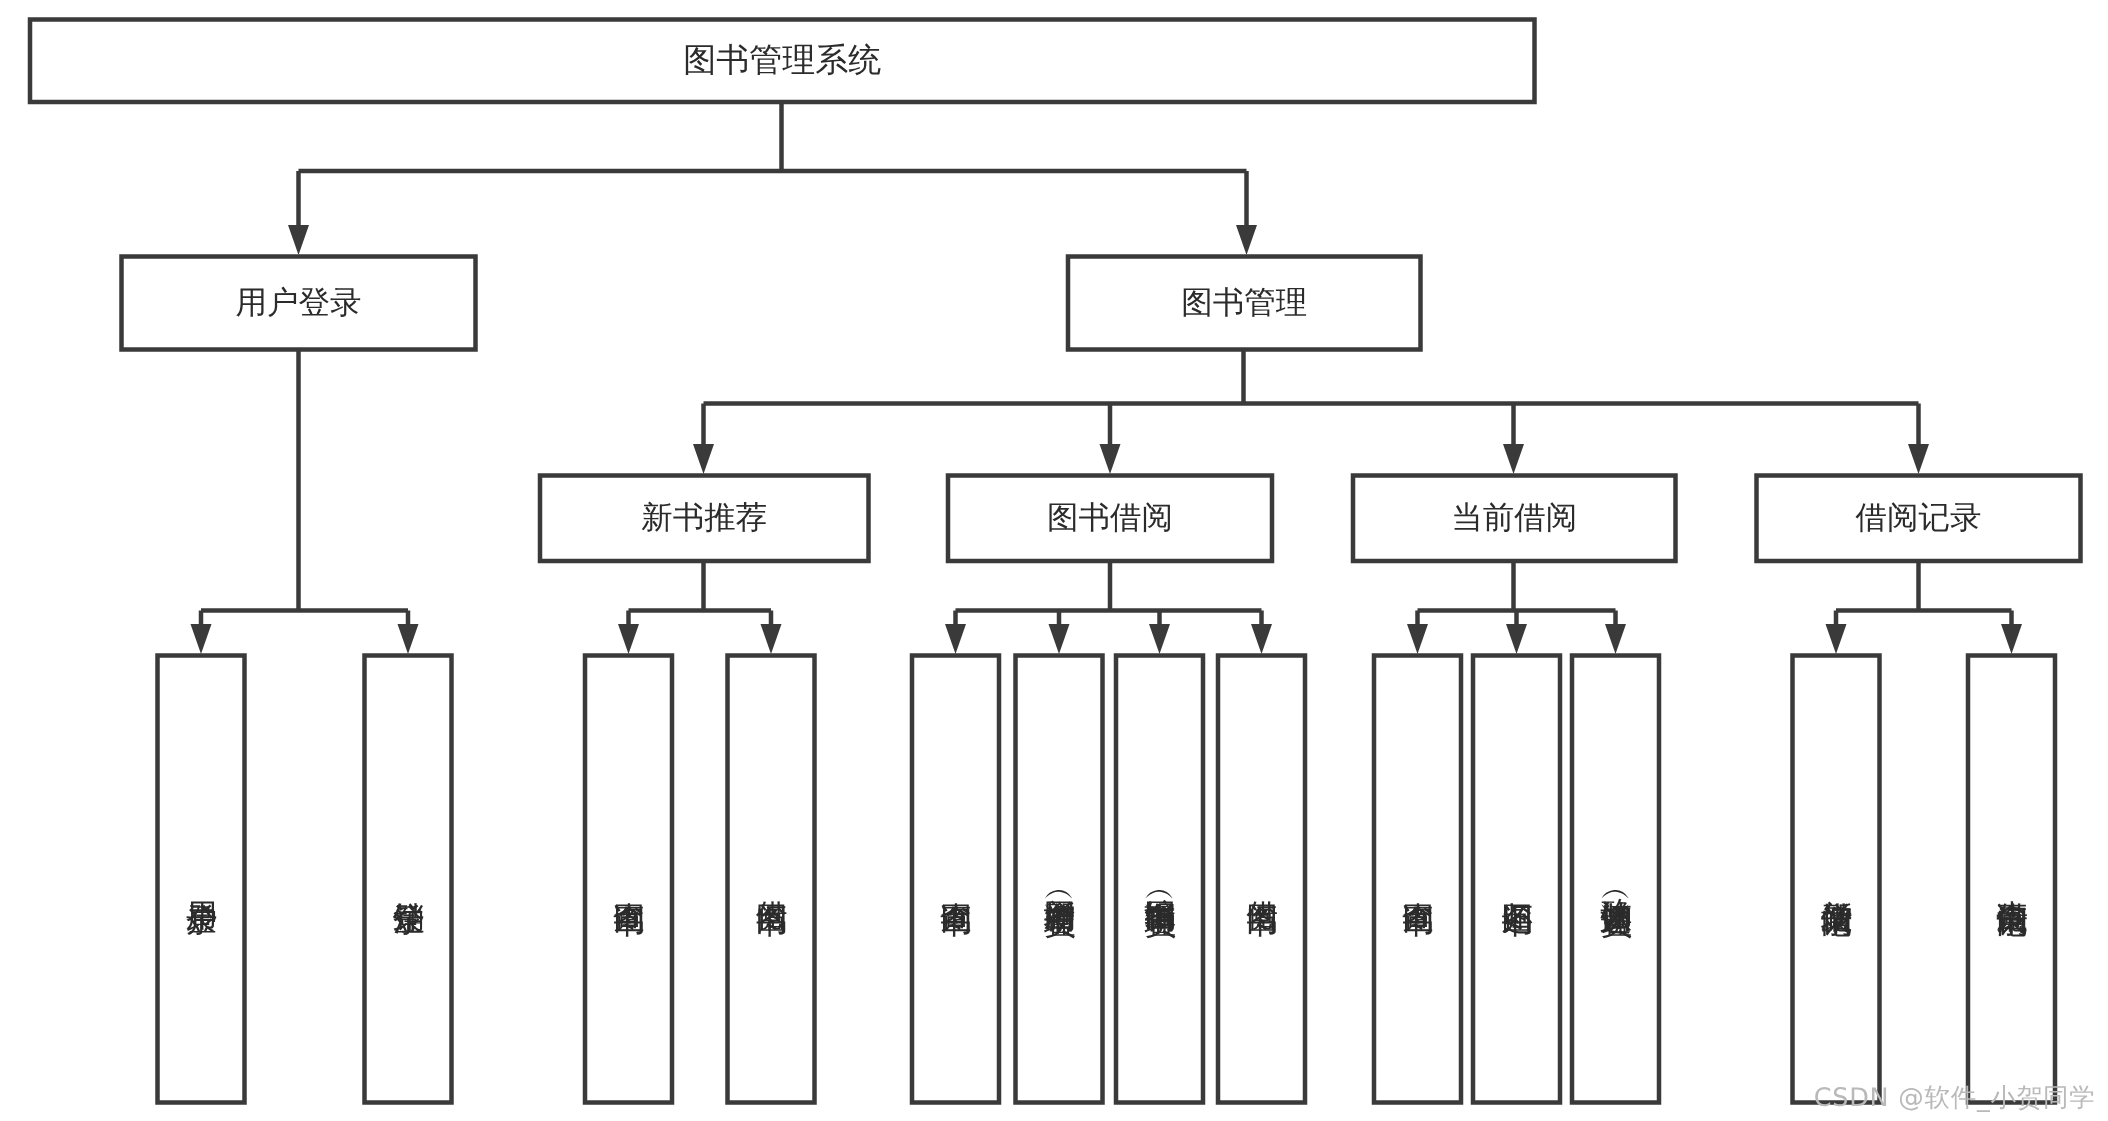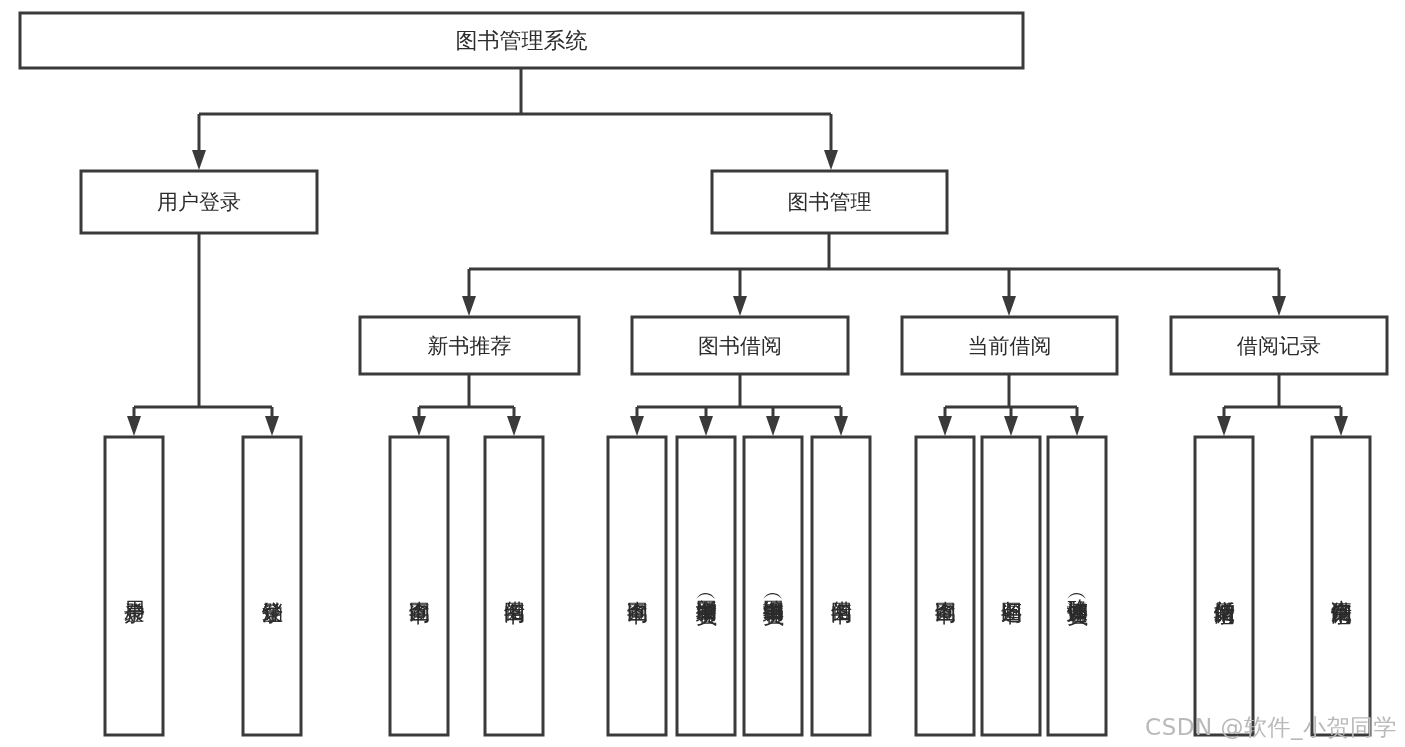--- a/index.html
+++ b/index.html
@@ -72,21 +72,21 @@
     color: #2b2b2b;
     letter-spacing: 1px;
     white-space: nowrap;
     text-align: center;
   }
   .watermark {
     position: absolute;
     right: 8px;
     bottom: 4px;
     font-family: "DejaVu Sans", "Liberation Sans", sans-serif;
-    font-size: 23px;
+    font-size: 17px;
     color: #b9b9b9;
     white-space: nowrap;
     letter-spacing: 0.5px;
   }
 </style>
 </head>
 <body>
 
 <div id="diagram-root">
   <svg class="diagram-canvas" id="diagram-svg" viewBox="0 0 1405 747" xmlns="http://www.w3.org/2000/svg">

